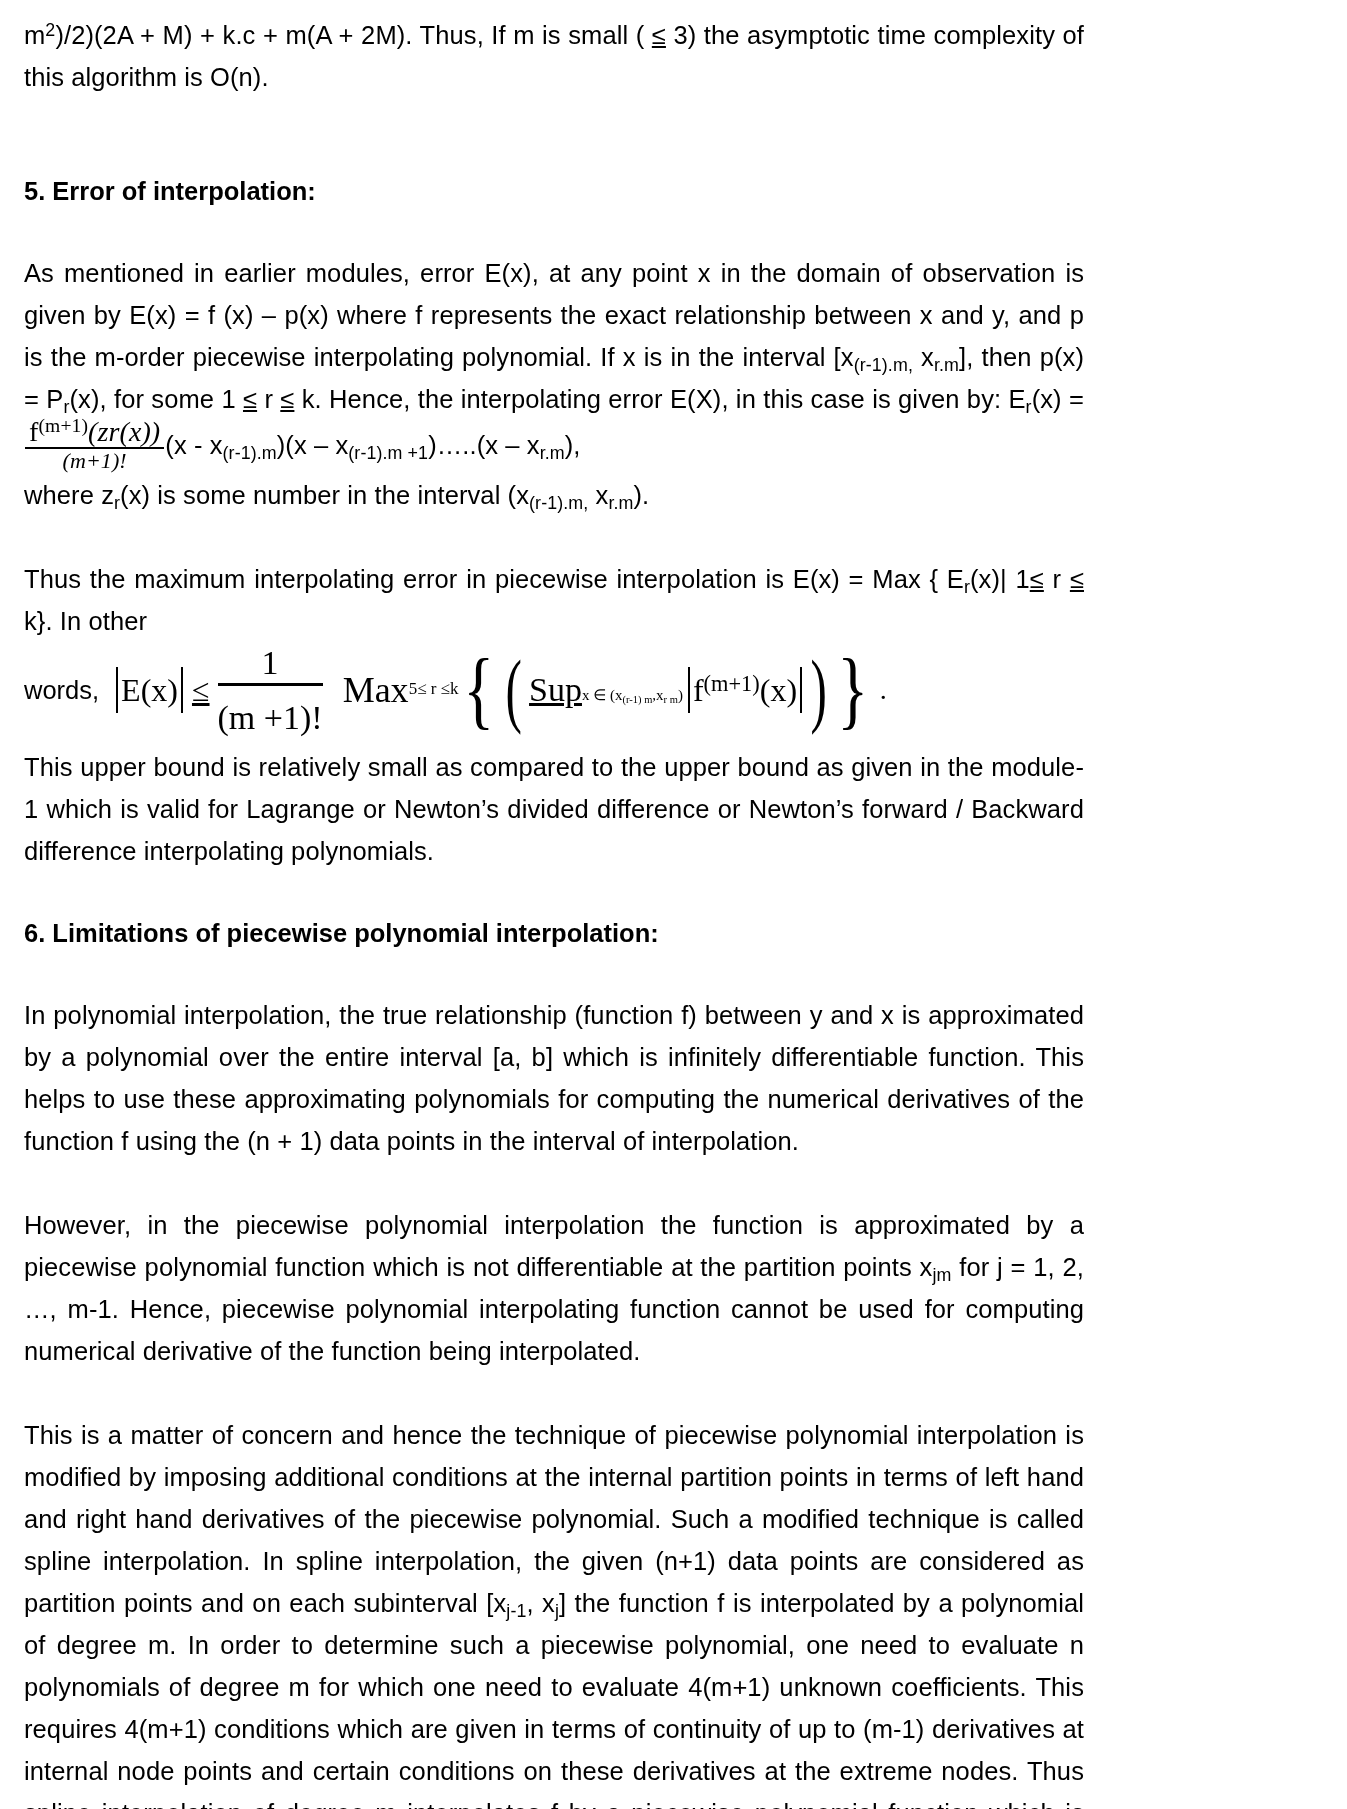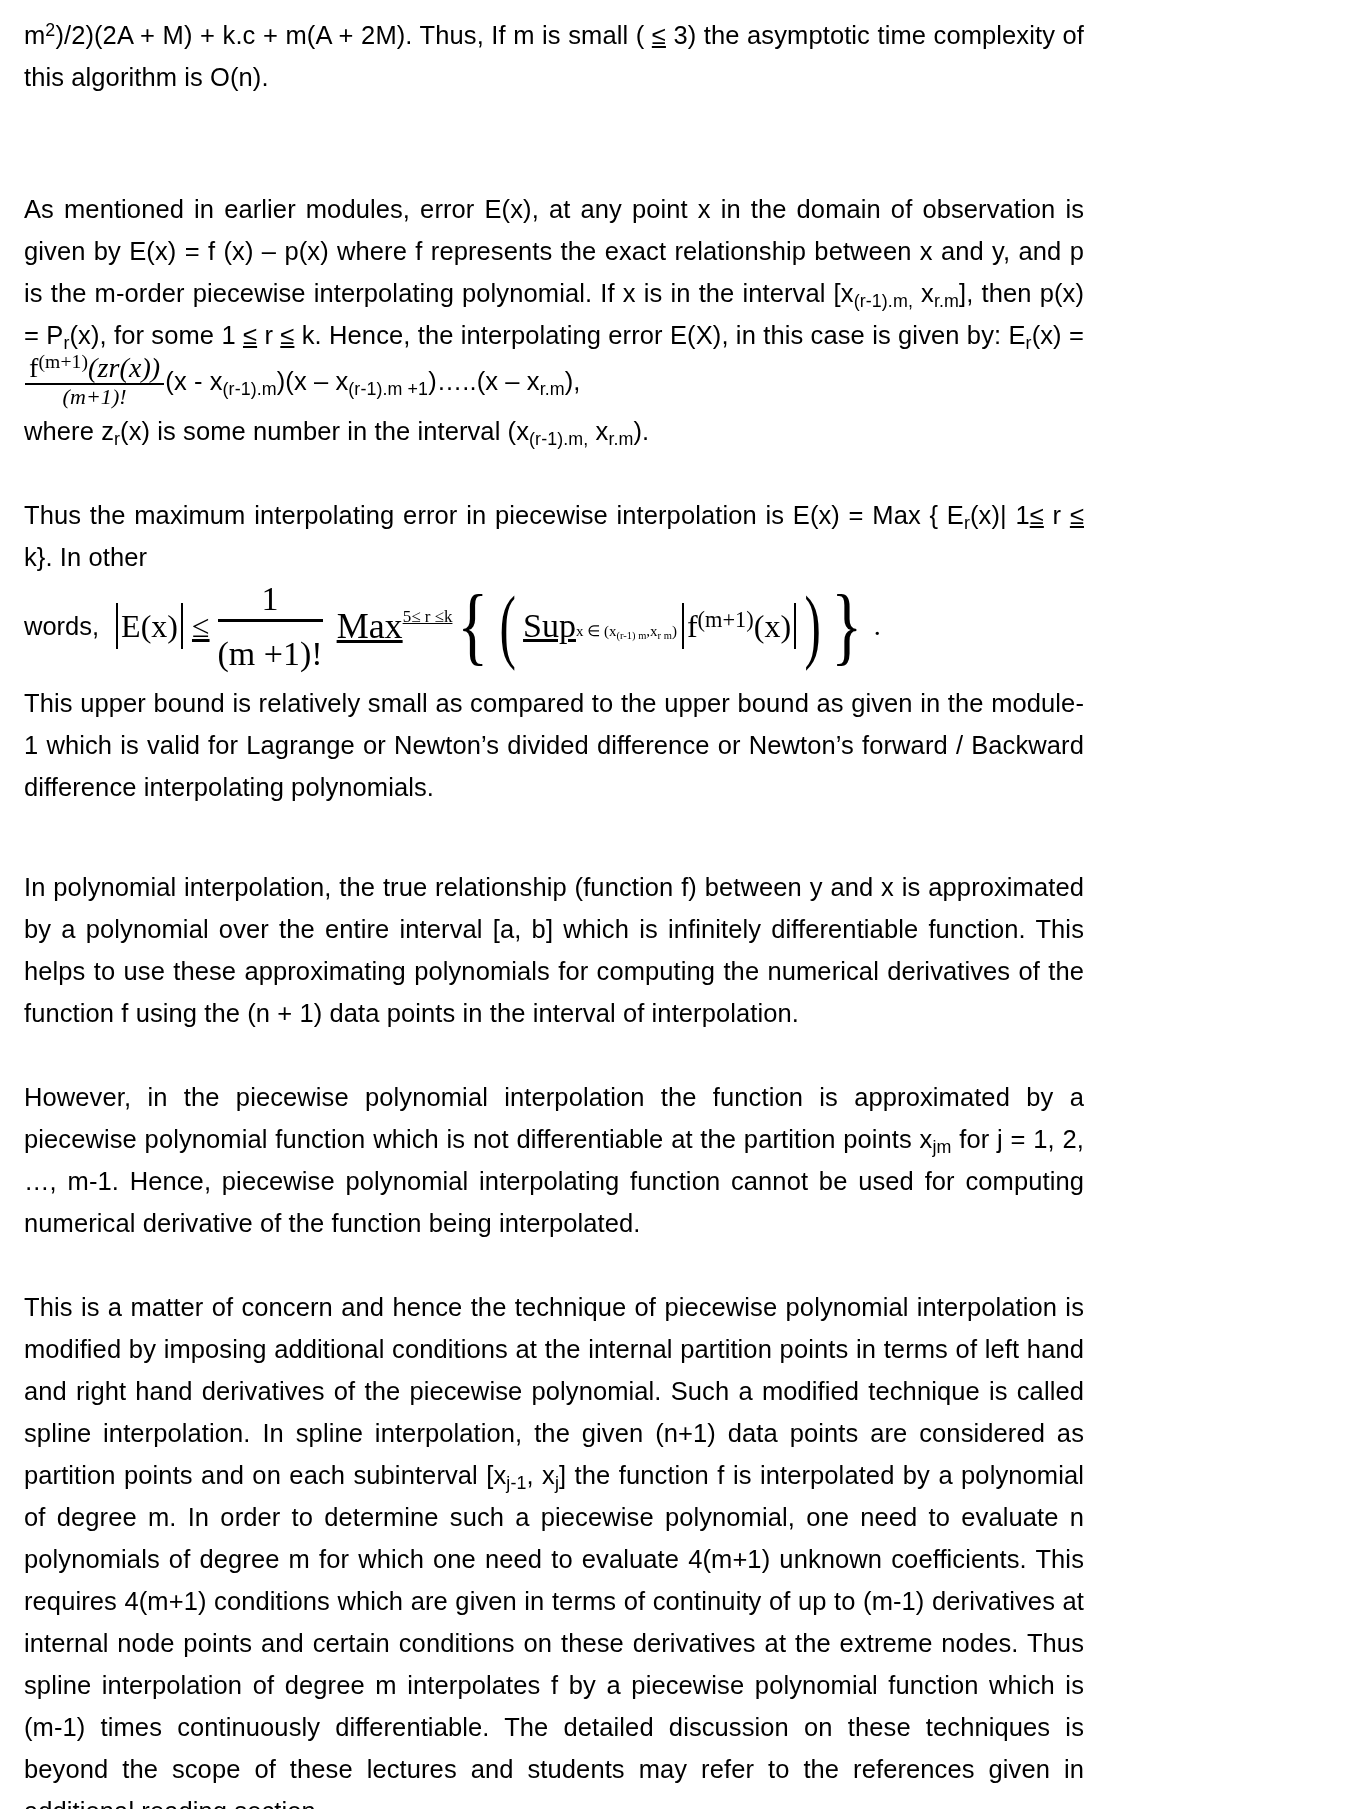--- a/index.html
+++ b/index.html
@@ -116,23 +116,22 @@
     text-align: center;
     line-height: 1.05;
     margin: 0 2px;
   }
   .frac-big .num { display: block; font-size: 34px; padding-bottom: 2px;}
   .frac-big .bar { display: block; border-top: 3px solid #000; height: 0; }
   .frac-big .den { display: block; font-size: 34px; padding-top: 14px; white-space: nowrap;}
 
   .maxwrap {
     display: inline-flex;
-    align-items: flex-start;
-    margin-left: 12px;
-    text-decoration: underline;
+    align-items: center;
+    margin-left: 18px;
   }
   .maxwrap .big-op { font-size: 36px; line-height: 1; }
   .maxwrap .op-sub { font-size: 17px; line-height: 1; padding-bottom: 3px; }
 
   .brace {
     font-size: 86px;
     line-height: 0.72;
     font-family: "Liberation Serif", serif;
     display: inline-block;
     transform: scaleX(0.75);
@@ -161,20 +160,21 @@
 <body>
 
 <div class="page">
 
   <p class="para">
     <span>m</span><sup>2</sup><span>)/2)(2A + M) + k.c + m(A + 2M). Thus, If m is small ( </span><span class="nb" style="text-decoration:underline;">≤</span><span> 3) the asymptotic time complexity of this algorithm is O(n).</span>
   </p>
 
   <div class="gap-lg"></div>
 
+  <div class="heading">5.  Error of interpolation:</div>
 
   <div class="gap-sm"></div>
 
   <p class="para nomargin">
     <span>As mentioned in earlier modules, error E(x), at any point x in the domain of observation is given by E(x) = f (x) – p(x) where f represents the exact relationship between x and y, and p is the m-order piecewise interpolating polynomial.  If x is in the interval [x</span><sub>(r-1).m,</sub><span>  x</span><sub>r.m</sub><span>], then p(x) = P</span><sub>r</sub><span>(x), for some 1 </span><span class="nb" style="text-decoration:underline;">≤</span><span> r </span><span class="nb" style="text-decoration:underline;">≤</span><span> k. Hence, the interpolating error E(X), in this case is given by:  E</span><sub>r</sub><span>(x) = </span><span class="frac-inline"><span class="num"><span>f</span><sup>(m+1)</sup><i>(zr(x))</i></span><span class="bar"></span><span class="den"><i>(m+1)!</i></span></span><span>(x - x</span><sub>(r-1).m</sub><span>)(x – x</span><sub>(r-1).m +1</sub><span>)…..(x – x</span><sub>r.m</sub><span>),</span>
   </p>
 
   <p class="para">
     <span>where z</span><sub>r</sub><span>(x) is some number in the interval (x</span><sub>(r-1).m,</sub><span>  x</span><sub>r.m</sub><span>).</span>
   </p>
@@ -225,20 +225,21 @@
 
 
     <span class="brace">}</span>
     <span class="eq-dot">.</span>
   </div>
 
   <p class="para">This upper bound is relatively small as compared to the upper bound as given in the module-1 which is valid for Lagrange or Newton’s divided difference or Newton’s forward / Backward difference interpolating polynomials.</p>
 
   <div class="gap-sm"></div>
 
+  <div class="heading">6. Limitations of piecewise polynomial interpolation:</div>
 
   <div class="gap-sm"></div>
 
   <p class="para">In polynomial interpolation, the true relationship (function f) between y and x is approximated by a polynomial over the entire interval [a, b] which is infinitely differentiable function. This helps to use these approximating polynomials for computing the numerical derivatives of the function f using the (n + 1) data points in the interval of interpolation.</p>
 
   <div class="gap-sm"></div>
 
   <p class="para">
     <span>However, in the piecewise polynomial interpolation the function is approximated by a piecewise   polynomial function which is not differentiable at the partition points x</span><sub>jm</sub><span> for j = 1, 2, …, m-1. Hence, piecewise polynomial interpolating function cannot be used for computing numerical derivative of the function being interpolated.</span>
   </p>

